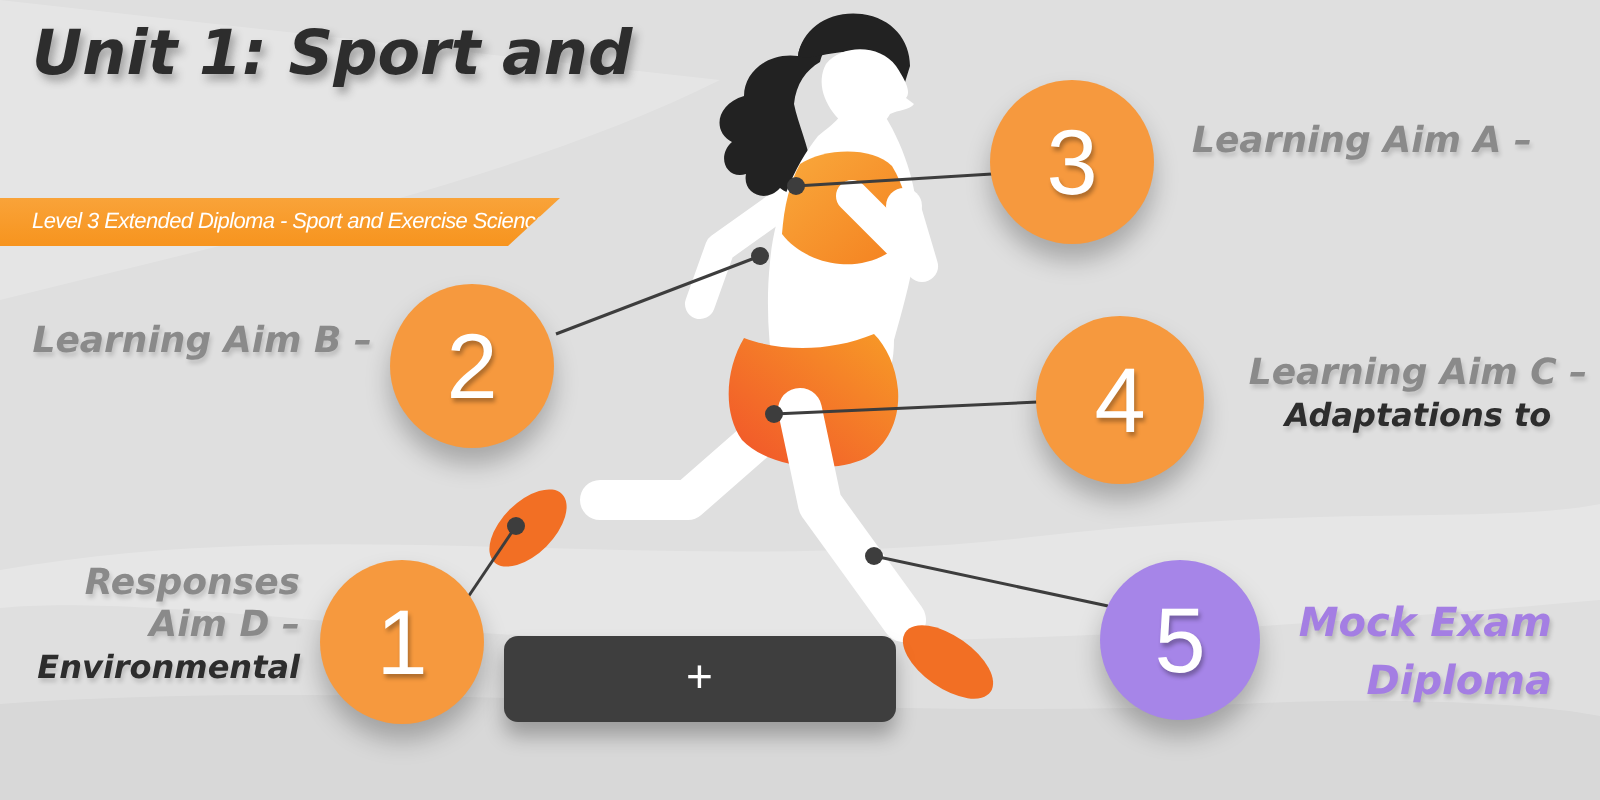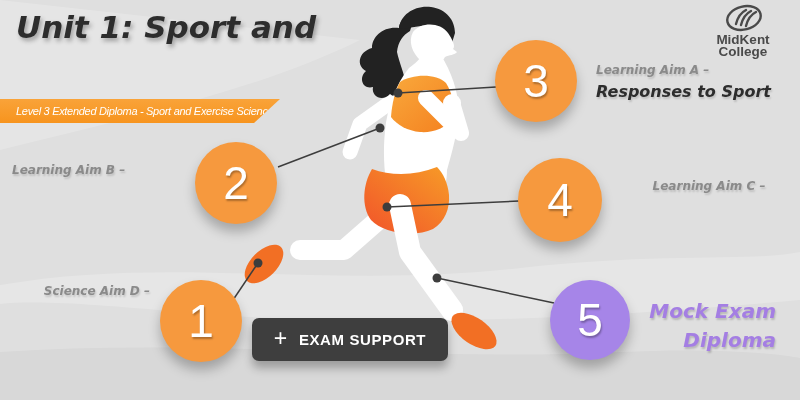--- a/index.html
+++ b/index.html
@@ -31,25 +31,25 @@
     text-shadow:1px 2px 2px rgba(0,0,0,0.3);}
   .circle.purple{background:var(--purple);}
   #circle-3{left:495px;top:40px;width:82px;height:82px;}
   #circle-2{left:195px;top:142px;width:82px;height:82px;}
   #circle-4{left:518px;top:158px;width:84px;height:84px;}
   #circle-1{left:160px;top:280px;width:82px;height:82px;}
   #circle-5{left:550px;top:280px;width:80px;height:80px;}
 
   .aim{position:absolute;font-family:"DejaVu Sans",sans-serif;font-style:italic;font-weight:bold;
     line-height:21px;text-shadow:1px 2px 2px rgba(0,0,0,0.15);}
-  .aim .g{color:var(--gray-label);font-size:12px;}
+  .aim .g{color:var(--gray-label);font-size:18px;}
   .aim .d{color:var(--dark);font-size:16px;}
   #aim-a{left:596px;top:60px;width:204px;text-align:left;}
   #aim-c{left:618px;top:176px;width:182px;text-align:center;}
-  #aim-b{left:12px;top:160px;width:174px;}
+  #aim-b{left:12px;top:160px;width:174px;text-align:right;}
   #aim-d{left:2px;top:281px;width:148px;text-align:right;}
 
   .mock{position:absolute;left:640px;top:297px;width:136px;text-align:right;
     font-family:"DejaVu Sans",sans-serif;font-style:italic;font-weight:bold;
     font-size:20px;line-height:29px;color:var(--purple-text);
     text-shadow:1px 2px 2px rgba(0,0,0,0.18);}
 
   .exam-btn{position:absolute;left:252px;top:318px;width:196px;height:43px;
     background:var(--button-bg);border:none;border-radius:7px;color:#fff;cursor:pointer;
     display:flex;align-items:center;justify-content:center;gap:11px;
@@ -121,64 +121,54 @@
   </svg>
 
   <div class="title">
     <div>Unit 1: Sport and</div>
   </div>
 
   <div class="banner">
     <span>Level 3 Extended Diploma - Sport and Exercise Science</span>
   </div>
 
-  <div class="logo">
-    <svg width="46" height="30" viewBox="0 0 46 30">
-      <ellipse cx="24" cy="15" rx="17" ry="11.5" fill="none" stroke="#4a4a4a" stroke-width="2.4" transform="rotate(-14 24 15)"></ellipse>
-      <path d="M16,21 C18,13 22,9 26,7" fill="none" stroke="#4a4a4a" stroke-width="2.4" stroke-linecap="round"></path>
-      <path d="M21,22 C23,14 27,10 31,8" fill="none" stroke="#4a4a4a" stroke-width="2.4" stroke-linecap="round"></path>
-      <path d="M26,23 C28,15 32,11 36,9" fill="none" stroke="#4a4a4a" stroke-width="2.4" stroke-linecap="round"></path>
-    </svg>
-    <div>MidKent</div>
-    <div>College</div>
-  </div>
 
   <div id="circle-3" class="circle">
     <span>3</span>
   </div>
   <div id="circle-2" class="circle">
     <span>2</span>
   </div>
   <div id="circle-4" class="circle">
     <span>4</span>
   </div>
   <div id="circle-1" class="circle">
     <span>1</span>
   </div>
   <div id="circle-5" class="circle purple">
     <span>5</span>
   </div>
 
   <div id="aim-a" class="aim">
     <div class="g">Learning Aim A –</div>
-    <div class="d">Responses to Sport</div>
   </div>
   <div id="aim-b" class="aim">
     <div class="g">Learning Aim B –</div>
   </div>
   <div id="aim-c" class="aim">
     <div class="g">Learning Aim C –</div>
+    <div class="d">Adaptations to</div>
   </div>
   <div id="aim-d" class="aim">
-    <div class="g">Science Aim D –</div>
+    <div class="g">Responses Aim D –</div>
+    <div class="d">Environmental</div>
   </div>
 
   <div class="mock">
     <div>Mock Exam</div>
     <div>Diploma</div>
   </div>
 
   <button class="exam-btn">
     <span class="plus">+</span>
-    <span>EXAM SUPPORT</span>
   </button>
 
 </div>
 
 </body></html>

